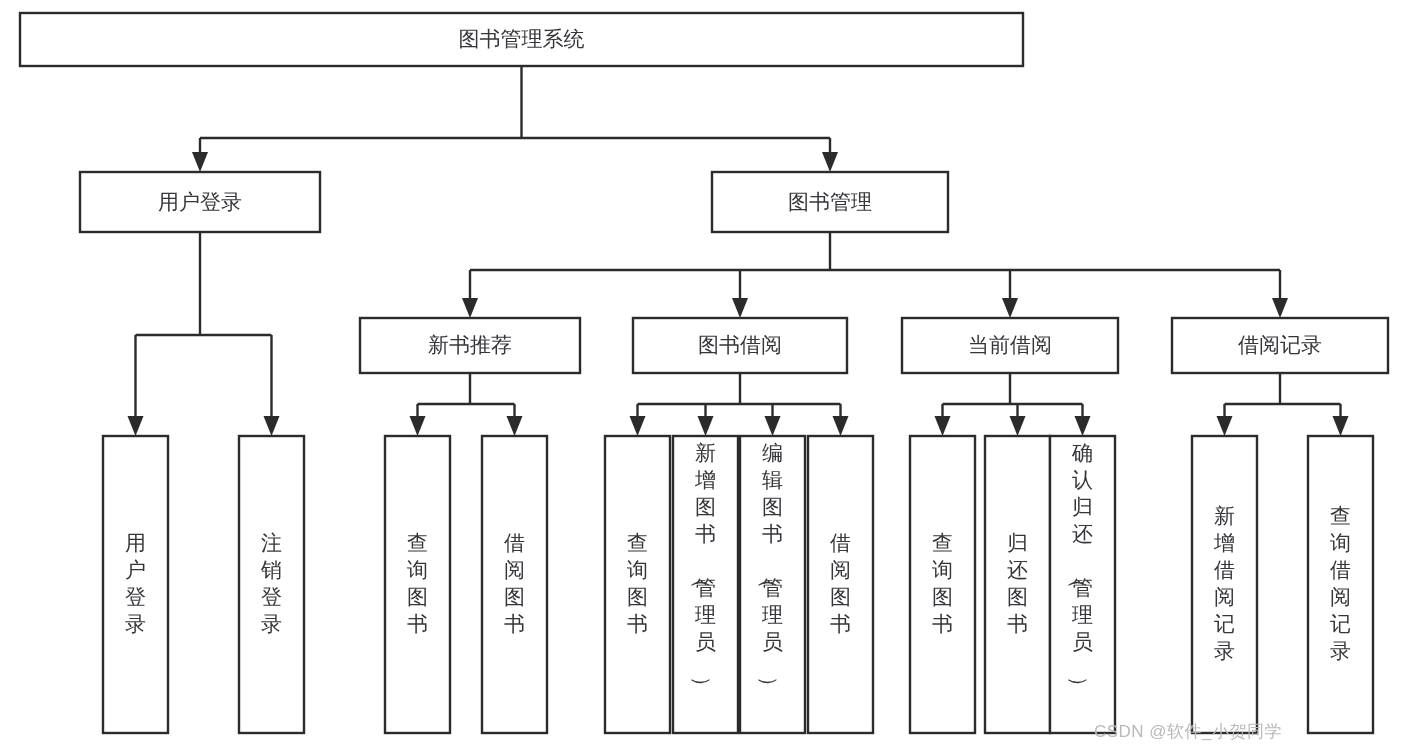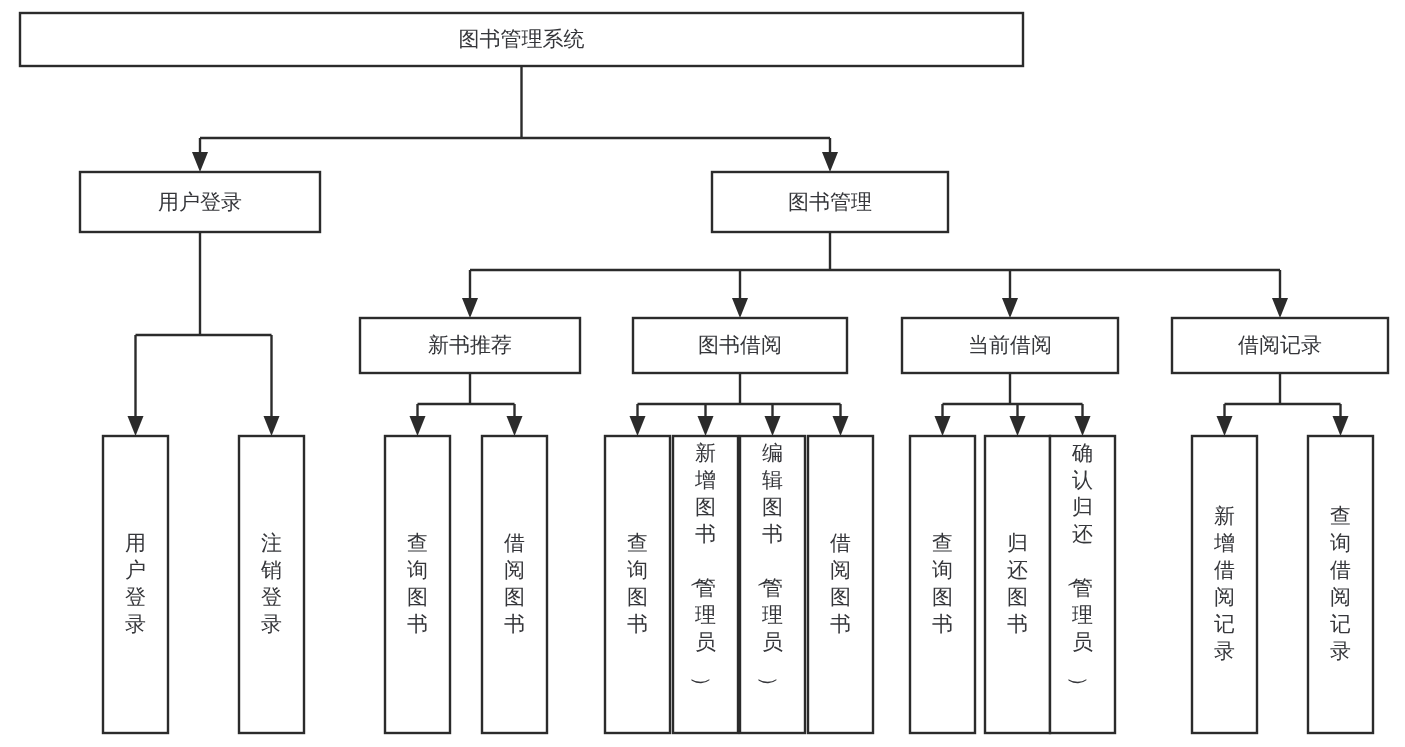--- a/index.html
+++ b/index.html
@@ -200,14 +200,15 @@
       <g>
         <rect x="1192" y="436" width="65" height="297" class="node-box"></rect>
         <text x="1224.5" y="522.5" class="node-label-v"><tspan x="1224.5" dy="0">新</tspan><tspan x="1224.5" dy="27">增</tspan><tspan x="1224.5" dy="27">借</tspan><tspan x="1224.5" dy="27">阅</tspan><tspan x="1224.5" dy="27">记</tspan><tspan x="1224.5" dy="27">录</tspan></text>
       </g>
       <g>
         <rect x="1308" y="436" width="65" height="297" class="node-box"></rect>
         <text x="1340.5" y="522.5" class="node-label-v"><tspan x="1340.5" dy="0">查</tspan><tspan x="1340.5" dy="27">询</tspan><tspan x="1340.5" dy="27">借</tspan><tspan x="1340.5" dy="27">阅</tspan><tspan x="1340.5" dy="27">记</tspan><tspan x="1340.5" dy="27">录</tspan></text>
       </g>
     </svg>
 
+  <div class="watermark-text">CSDN @软件_小贺同学</div>
 
 </div>
 
 </body></html>

